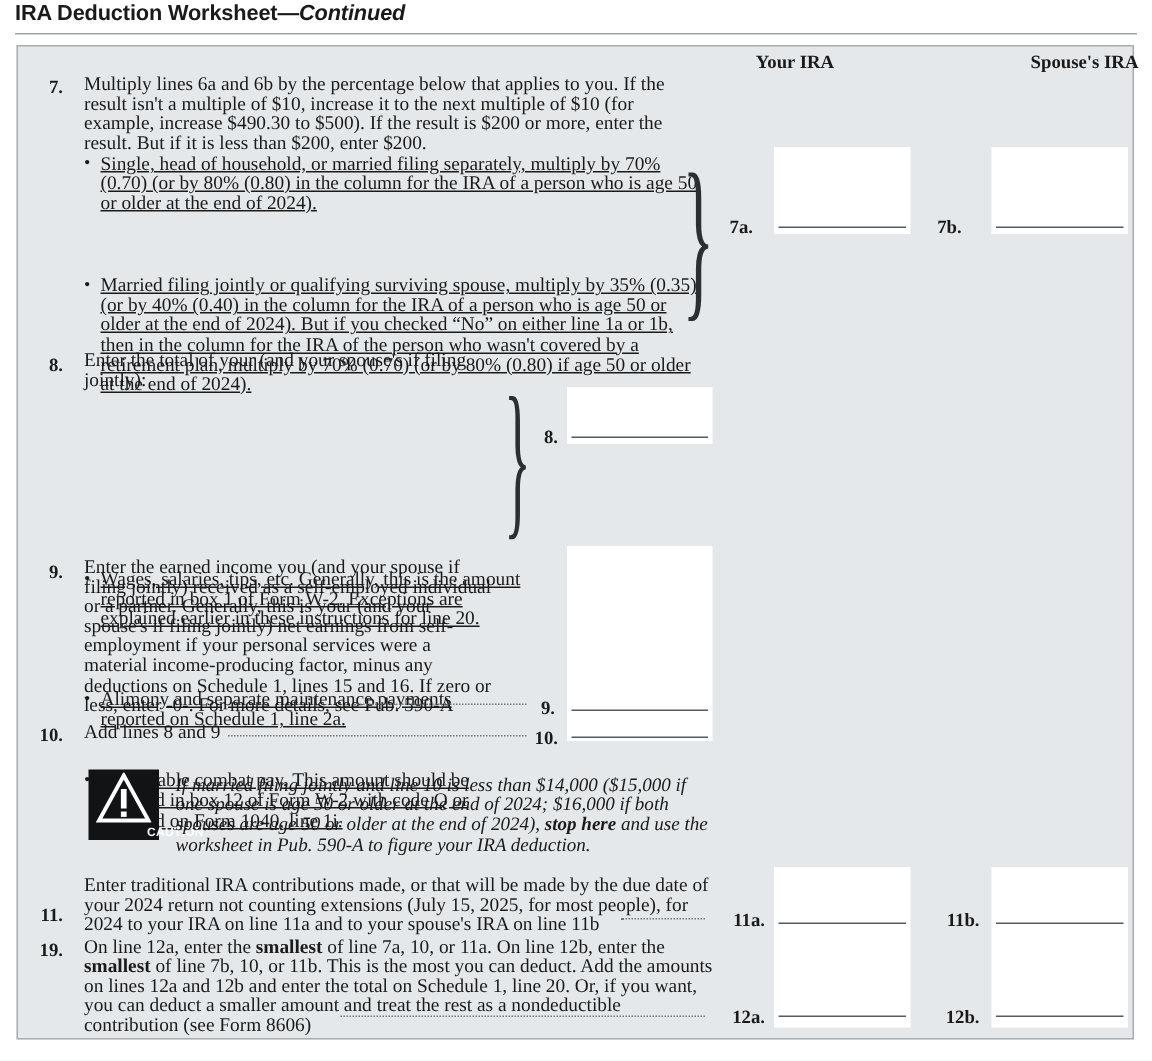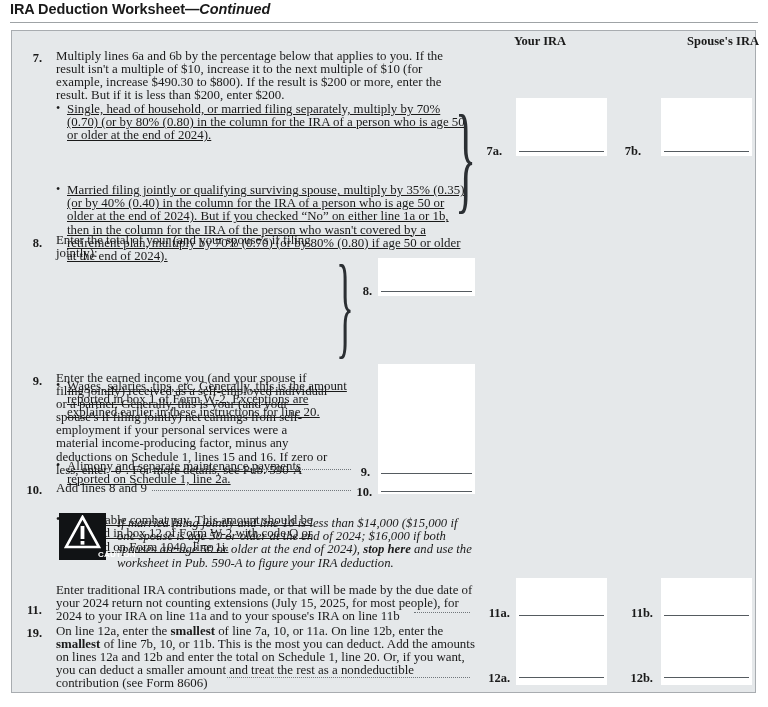--- a/index.html
+++ b/index.html
@@ -53,21 +53,21 @@
 
   
   .col-head {
     position: absolute;
     font-family: "Liberation Serif", serif;
     font-weight: bold;
     font-size: 12.5px;
     text-align: center;
     white-space: nowrap;
   }
-  #head-your-ira  { left: 490px; top: 34px; width: 100px; }
+  #head-your-ira  { left: 480px; top: 34px; width: 100px; }
   #head-spouse-ira{ left: 669px; top: 34px; width: 108px; }
 
   
   .lineno {
     position: absolute;
     font-weight: bold;
     font-size: 12.5px;
     text-align: right;
     white-space: nowrap;
   }
@@ -160,21 +160,21 @@
 
 <div id="worksheet-title"><span>IRA Deduction Worksheet</span><span>—</span><span class="cont">Continued</span></div>
 <div id="title-rule"></div>
 
 <div id="worksheet-panel"></div>
 
 <div class="col-head" id="head-your-ira">Your IRA</div>
 <div class="col-head" id="head-spouse-ira">Spouse's IRA</div>
 
 <div class="lineno" style="left:14px; top:51px; width:28px;">7.</div>
-<div class="body-text" style="left:56px; top:50px; width:398px;">Multiply lines 6a and 6b by the percentage below that applies to you. If the result isn't a multiple of $10, increase it to the next multiple of $10 (for example, increase $490.30 to $800). If the result is $200 or more, enter the result. But if it is less than $200, enter $200.</div>
+<div class="body-text" style="left:56px; top:50px; width:398px;">Multiply lines 6a and 6b by the percentage below that applies to you. If the result isn't a multiple of $10, increase it to the next multiple of $10 (for example, increase $490.30 to $500). If the result is $200 or more, enter the result. But if it is less than $200, enter $200.</div>
 <div class="body-text bullet-row" style="left:56px; top:103px; width:400px;">Single, head of household, or married filing separately, multiply by 70% (0.70) (or by 80% (0.80) in the column for the IRA of a person who is age 50 or older at the end of 2024).</div>
 <div class="body-text bullet-row" style="left:56px; top:145px; width:400px;">Married filing jointly or qualifying surviving spouse, multiply by 35% (0.35) (or by 40% (0.40) in the column for the IRA of a person who is age 50 or older at the end of 2024). But if you checked “No” on either line 1a or 1b, then in the column for the IRA of the person who wasn't covered by a retirement plan, multiply by 70% (0.70) (or by 80% (0.80) if age 50 or older at the end of 2024).</div>
 
 <div class="brace" id="brace-7" style="left:455px; top:100px; font-size:44px; transform:scale(1,2.72);">}</div>
 
 <div class="lineno" style="left:476px; top:144px; width:26px;">7a.</div>
 <div class="ansbox" style="left:516px; top:98px; width:91px; height:58px;"></div>
 <div class="ansline" style="left:519px; top:151px; width:85px;"></div>
 
 <div class="lineno" style="left:620px; top:144px; width:26px;text-align:center;">7b.</div>

